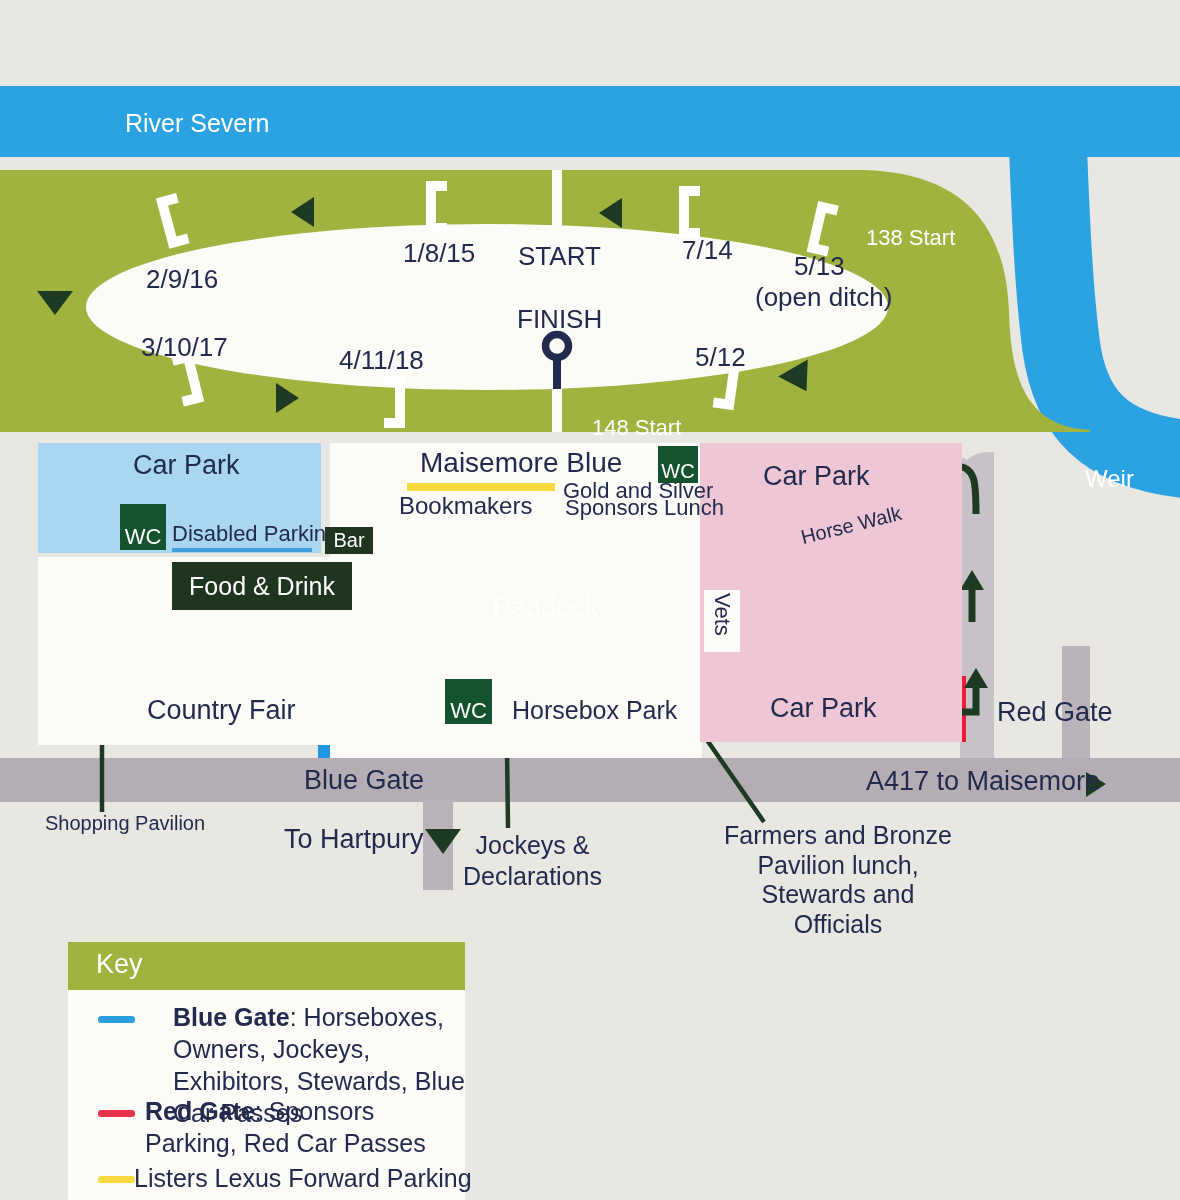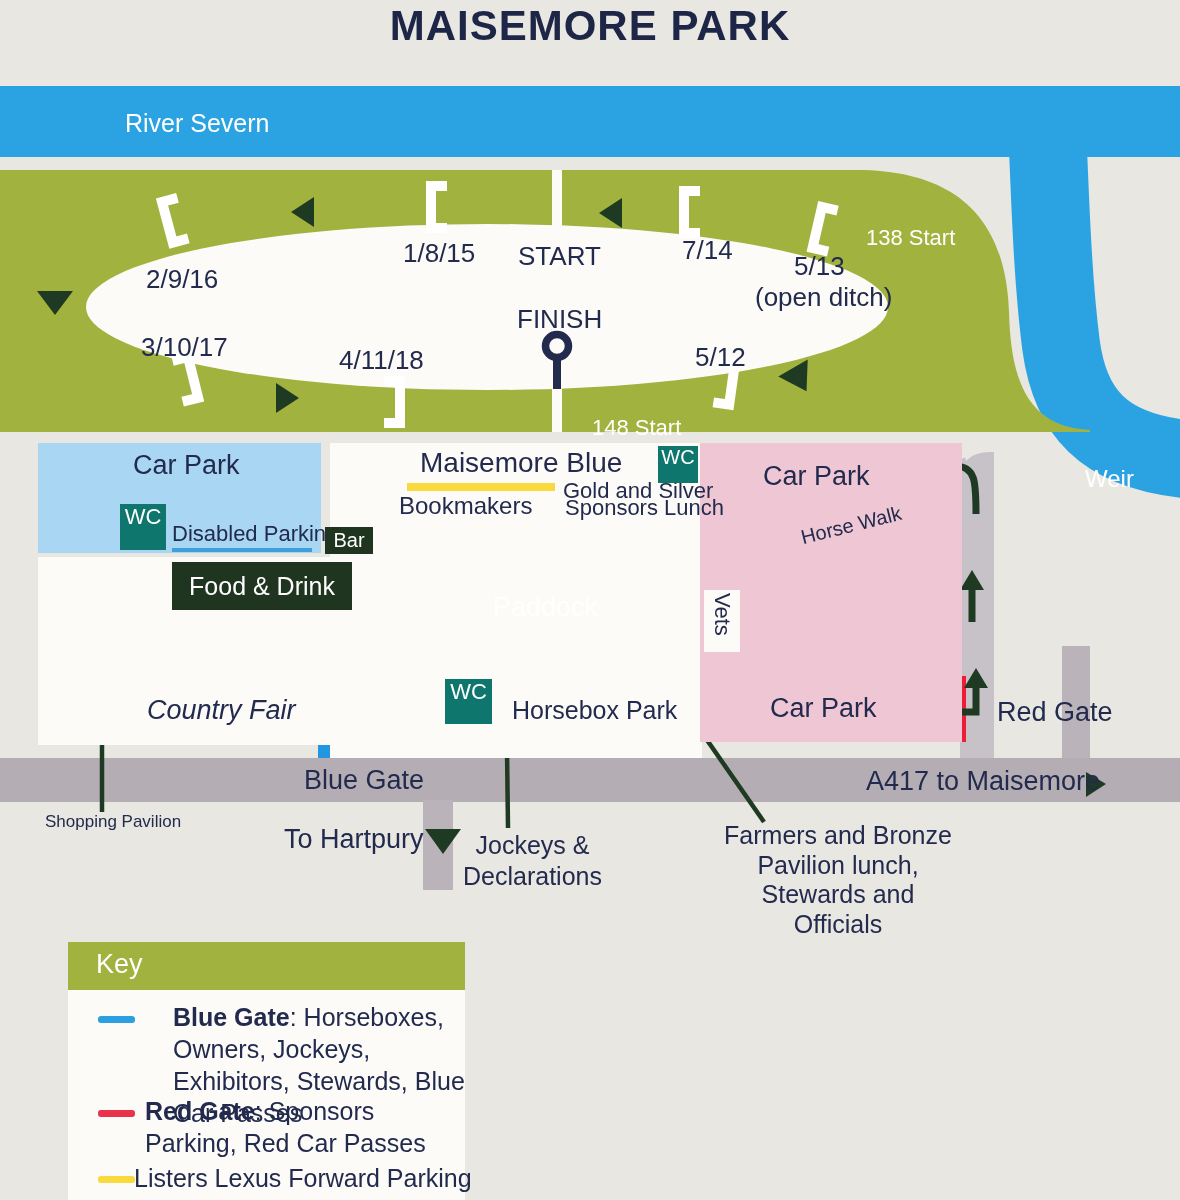--- a/index.html
+++ b/index.html
@@ -3,34 +3,33 @@
 <meta charset="utf-8">
 <style>
   html,body{margin:0;padding:0;background:#d8d6d2;}
   .page{position:relative;width:1180px;height:1200px;background:#e9e7e2;overflow:hidden;
         font-family:"Liberation Sans",sans-serif;color:#222a4d;}
   svg{position:absolute;left:0;top:0;}
   .t{position:absolute;white-space:nowrap;color:#222a4d;line-height:1.05;}
   .tw{color:#fff;}
   .tc{text-align:center;white-space:normal;}
   .box{position:absolute;}
-  .wcbox{position:absolute;background:#0f766e;color:#fff;display:flex;align-items:flex-start;justify-content:center;
+  .wcbox{position:absolute;background:#14532d;color:#fff;display:flex;align-items:flex-end;justify-content:center;
          font-size:22px;}
   .dkbox{position:absolute;background:#20351f;color:#fff;display:flex;align-items:center;justify-content:center;}
   .title{position:absolute;left:0;top:2px;width:100%;text-align:center;font-size:42px;font-weight:bold;
          letter-spacing:1px;color:#1e2647;}
   .key-entry-text{position:absolute;font-size:25px;line-height:1.28;color:#222a4d;white-space:normal;}
   .dash{position:absolute;height:7px;width:37px;border-radius:3px;}
 </style>
 </head>
 <body>
 
 <div class="page">
 
-  <div class="title">MAISEMORE PARK</div>
 
   <svg width="1180" height="1200" viewBox="0 0 1180 1200">
 
     <rect x="0" y="86" width="1180" height="71" fill="#2ba3e3"></rect>
 
     <path d="M 1047,122 C 1051,230 1054,290 1061,345 C 1070,412 1103,450 1185,459 L 1210,461" fill="none" stroke="#2ba3e3" stroke-width="78"></path>
 
     <path d="M0,170 L856,170 C 960,170 1006,222 1009,312 C 1011,382 1028,427 1090,430 L1090,432 L0,432 Z" fill="#a2b23f"></path>
 
     <ellipse cx="487" cy="307" rx="401" ry="83" fill="#fcfbf8"></ellipse>
@@ -172,22 +171,22 @@
     <span>Food &amp; Drink</span>
   </div>
   <span class="t tw" style="left:493px;top:593px;font-size:27px;">Paddock</span>
   <div class="box" style="left:704px;top:590px;width:36px;height:62px;background:#fcfbf8;"></div>
   <span class="t" style="left:734px;top:593px;font-size:22px;transform-origin:left top;transform:rotate(90deg);">Vets</span>
 
   <div class="wcbox" style="left:445px;top:679px;width:47px;height:45px;">
     <span>WC</span>
   </div>
   <span class="t" style="left:512px;top:697px;font-size:25px;">Horsebox Park</span>
-  <span class="t" style="left:147px;top:696px;font-size:27px;font-style:italic;">Country Fair</span>
-  <span class="t" style="left:45px;top:813px;font-size:17px;">Shopping Pavilion</span>
+  <span class="t" style="left:147px;top:696px;font-size:27px;">Country Fair</span>
+  <span class="t" style="left:45px;top:813px;font-size:20px;">Shopping Pavilion</span>
 
   <span class="t" style="left:304px;top:766px;font-size:27px;">Blue Gate</span>
   <span class="t" style="left:284px;top:825px;font-size:27px;">To Hartpury</span>
   <div class="t tc" style="left:460px;top:830px;width:145px;font-size:25px;line-height:1.25;">
     <div>Jockeys &amp;</div>
     <div>Declarations</div>
   </div>
   <div class="t tc" style="left:718px;top:821px;width:240px;font-size:25px;line-height:1.18;">
     <div>Farmers and Bronze</div>
     <div>Pavilion lunch,</div>

